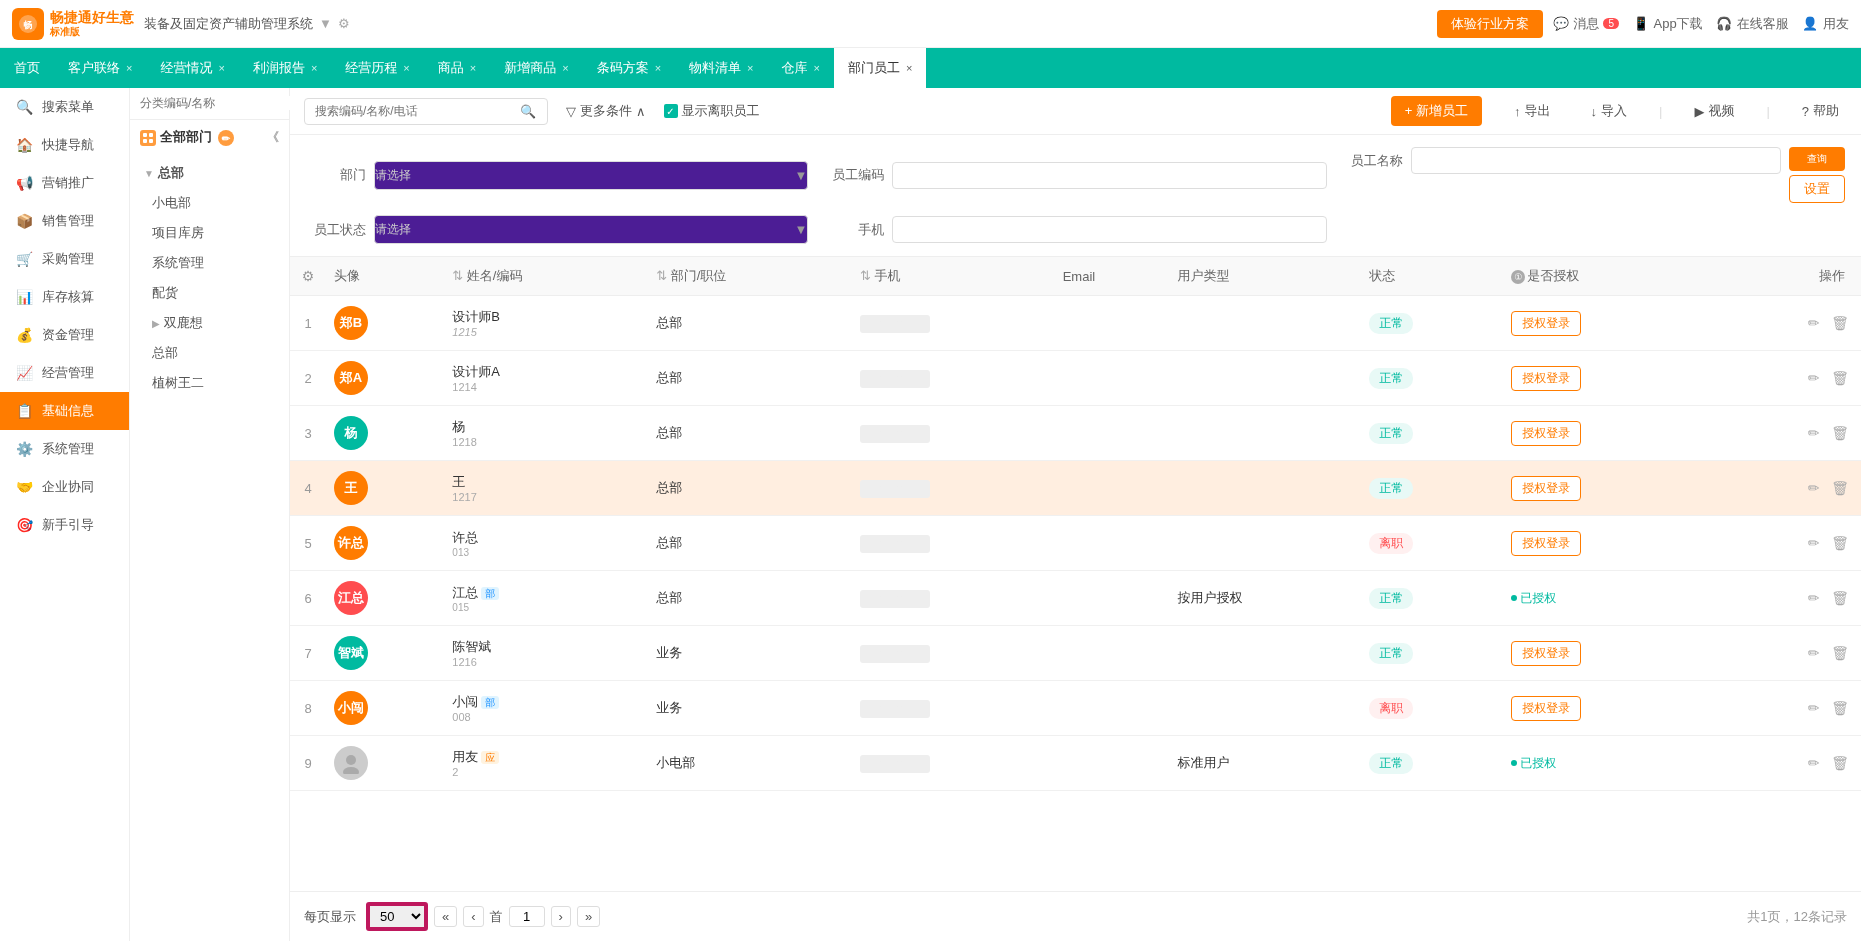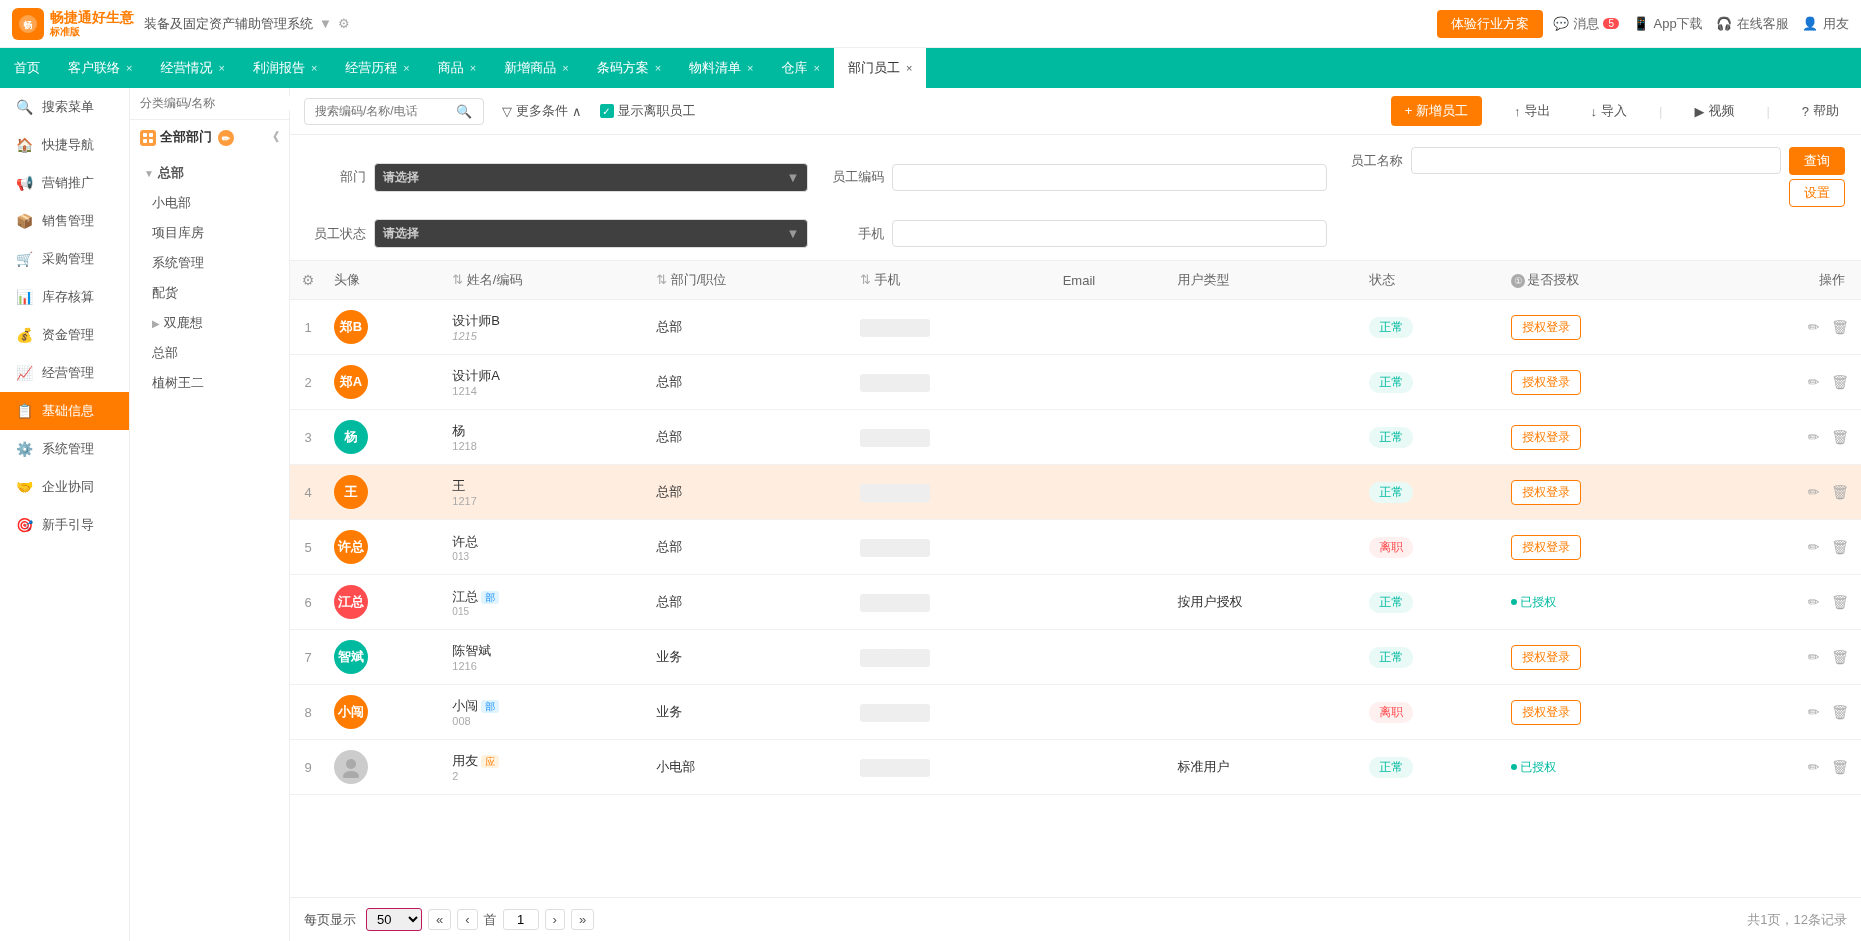--- a/index.html
+++ b/index.html
@@ -41,38 +41,38 @@
     .dept-collapse-btn { margin-left: auto; cursor: pointer; color: #aaa; font-size: 12px; }
     .dept-tree { padding: 4px 0; }
     .dept-node { padding: 6px 14px 6px 14px; cursor: pointer; font-size: 13px; color: #555; display: flex; align-items: center; gap: 4px; }
     .dept-node.sub { padding-left: 22px; }
 
     
     .content { flex: 1; overflow: hidden; display: flex; flex-direction: column; background: #f5f5f5; }
 
     
     .toolbar { background: #fff; padding: 8px 14px; display: flex; align-items: center; gap: 10px; border-bottom: 1px solid #eee; }
-    .search-field { border: 1px solid #ddd; border-radius: 4px; padding: 5px 10px; display: flex; align-items: center; gap: 6px; width: 180px; }
+    .search-field { border: 1px solid #ddd; border-radius: 4px; padding: 5px 10px; display: flex; align-items: center; gap: 6px; width: 244px; }
     .search-field input { border: none; outline: none; font-size: 12px; width: 100%; }
     .filter-btn { display: flex; align-items: center; gap: 4px; color: #555; cursor: pointer; font-size: 13px; padding: 5px 8px; }
     .checkbox-label { display: flex; align-items: center; gap: 4px; color: #555; font-size: 13px; cursor: pointer; }
     .checkbox-checked { width: 14px; height: 14px; background: #00baa0; border-radius: 2px; display: flex; align-items: center; justify-content: center; color: #fff; font-size: 10px; }
     .toolbar-right { margin-left: auto; display: flex; align-items: center; gap: 24px; }
     .add-btn { background: #ff7c00; color: #fff; border: none; border-radius: 4px; padding: 6px 14px; cursor: pointer; font-size: 13px; display: flex; align-items: center; gap: 4px; }
     .action-btn { display: flex; align-items: center; gap: 4px; color: #555; cursor: pointer; font-size: 13px; padding: 5px 8px; border: none; background: none; }
     .divider { color: #ddd; }
 
     
     .filter-panel { background: #fff; padding: 12px 16px; border-bottom: 1px solid #eee; display: grid; grid-template-columns: 1fr 1fr 1fr; gap: 12px 16px; }
     .filter-row { display: flex; align-items: center; gap: 8px; }
     .filter-label { color: #666; font-size: 13px; min-width: 60px; text-align: right; }
-    .filter-select { border: 1px solid #ddd; border-radius: 4px; padding: 5px 8px; flex: 1; display: flex; align-items: center; justify-content: space-between; cursor: pointer; font-size: 13px; color: #999; background: #404040; font-weight: bold; }
+    .filter-select { border: 1px solid #ddd; border-radius: 4px; padding: 5px 0; flex: 1; display: flex; align-items: center; justify-content: space-between; cursor: pointer; font-size: 13px; color: #999; background: #4c1d95; }
     .filter-input { border: 1px solid #ddd; border-radius: 4px; padding: 5px 8px; flex: 1; font-size: 13px; color: #999; }
     .filter-actions { display: flex; flex-direction: column; gap: 4px; }
-    .query-btn { background: #ff7c00; color: #fff; border: none; border-radius: 4px; padding: 5px 1px; cursor: pointer; font-size: 13px; }
+    .query-btn { background: #ff7c00; color: #fff; border: none; border-radius: 4px; padding: 5px 1px; cursor: pointer; font-size: 10px; }
     .set-btn { background: #fff; color: #ff7c00; border: 1px solid #ff7c00; border-radius: 4px; padding: 4px 14px; cursor: pointer; font-size: 13px; }
 
     
     .table-wrap { flex: 1; overflow-y: auto; background: #fff; margin: 0; }
     table { width: 100%; border-collapse: collapse; font-size: 13px; }
     thead th { background: #f9f9f9; color: #666; font-weight: normal; padding: 10px 8px; border-bottom: 1px solid #eee; text-align: left; white-space: nowrap; }
     thead th:first-child { text-align: center; }
     tbody td { padding: 10px 8px; border-bottom: 1px solid #f0f0f0; color: #333; vertical-align: middle; }
     tbody tr.highlighted { background: #ffeee0; }
     .avatar { width: 34px; height: 34px; border-radius: 50%; display: flex; align-items: center; justify-content: center; color: #fff; font-size: 13px; font-weight: bold; }
@@ -85,21 +85,21 @@
     .op-btn { background: none; border: none; cursor: pointer; color: #aaa; font-size: 14px; padding: 2px 4px; }
     .tag-blue { background: #e0f4ff; color: #1890ff; border-radius: 3px; font-size: 10px; padding: 1px 4px; margin-left: 3px; }
     .tag-orange { background: #fff3e0; color: #ff7c00; border-radius: 3px; font-size: 10px; padding: 1px 4px; margin-left: 3px; }
     .num-col { text-align: center; color: #999; }
     .phone-blur { background: #eee; color: #eee; border-radius: 3px; font-size: 12px; padding: 2px 18px; }
     .settings-icon { color: #999; font-size: 14px; cursor: pointer; }
 
     
     .pagination { background: #fff; border-top: 1px solid #eee; padding: 10px 14px; display: flex; align-items: center; gap: 6px; font-size: 13px; color: #555; }
     .page-label { margin-right: 4px; }
-    .page-size-select { border: 1px solid #be185d; border-radius: 3px; padding: 2px 6px; font-size: 13px; }
+    .page-size-select { border: 4px solid #be185d; border-radius: 3px; padding: 2px 6px; font-size: 13px; }
     .page-btn { border: 1px solid #ddd; background: #fff; border-radius: 3px; padding: 2px 7px; cursor: pointer; font-size: 13px; color: #555; }
     .page-btn:disabled { color: #ccc; cursor: default; }
     .page-input { border: 1px solid #ddd; border-radius: 3px; padding: 2px 6px; width: 36px; text-align: center; font-size: 13px; }
     .page-info { margin-left: auto; color: #999; font-size: 13px; }
 
     
     ::-webkit-scrollbar { width: 6px; height: 6px; }
     ::-webkit-scrollbar-track { background: #f1f1f1; }
     ::-webkit-scrollbar-thumb { background: #ccc; border-radius: 3px; }
   </style>

